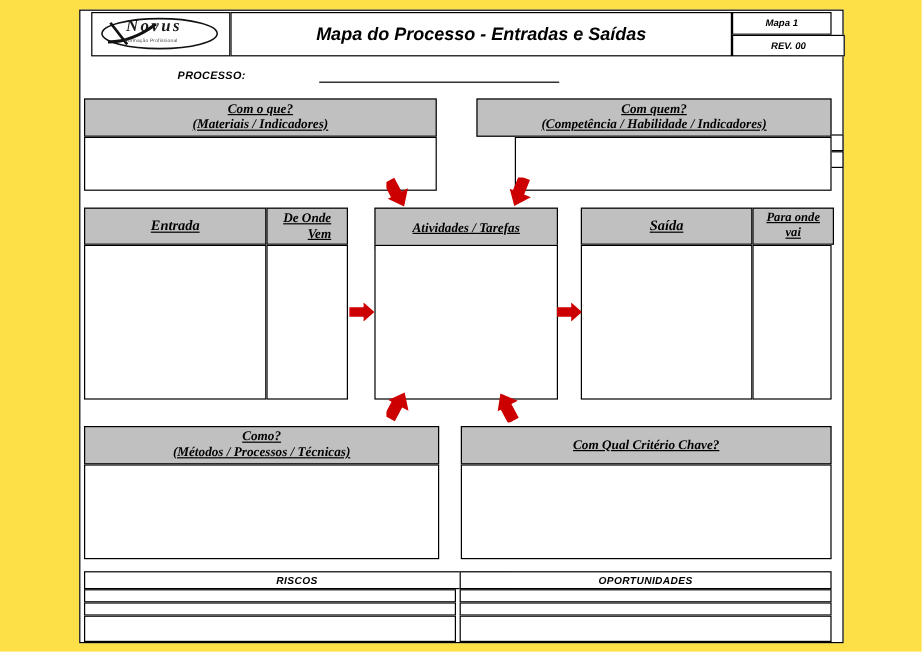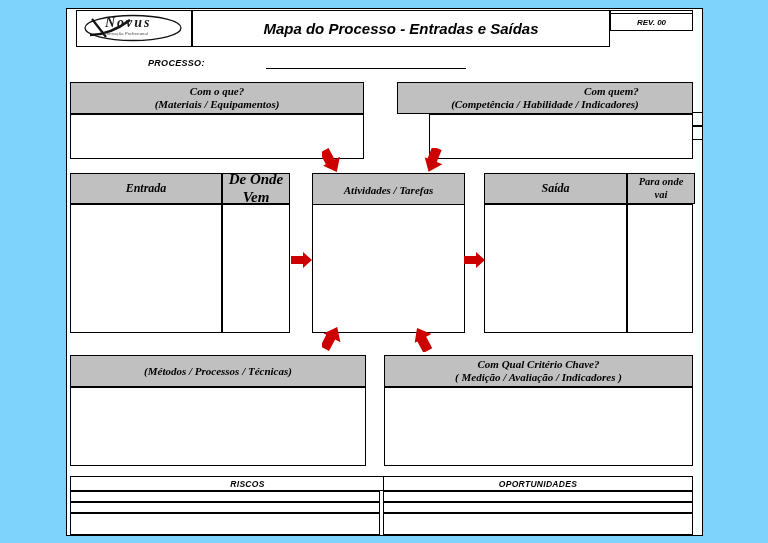--- a/index.html
+++ b/index.html
@@ -11,21 +11,21 @@
     width: 768px;
     height: 543px;
     font-family: "Liberation Serif", serif;
     color: #000;
     overflow: hidden;
   }
   #page {
     position: relative;
     width: 768px;
     height: 543px;
-    background: #7dd3fc;
+    background: #fde047;
   }
   .box {
     position: absolute;
     box-sizing: border-box;
     border: 1px solid #000;
     background: #fff;
   }
   .gray {
     background: #c0c0c0;
   }
@@ -33,20 +33,21 @@
     display: flex;
     align-items: center;
     justify-content: center;
     text-align: center;
   }
   .hdrtext {
     font-style: italic;
     font-weight: bold;
     font-family: "Liberation Serif", serif;
     line-height: 1.15;
+    text-decoration: underline;
   }
   
   #frame {
     left: 66px;
     top: 8px;
     width: 637px;
     height: 528px;
     border: 1px solid #000;
   }
   
@@ -69,22 +70,22 @@
     font-size: 15px;
   }
   #mapa-cell {
     left: 610px;
     top: 10px;
     width: 83px;
     height: 19px;
   }
   #rev-cell {
     left: 610px;
-    top: 13px;
-    width: 83px;
+    top: 29px;
+    width: 94px;
     height: 18px;
   }
   .tiny-italic {
     font-style: italic;
     font-weight: bold;
     font-size: 8px;
     font-family: Liberation Sans, sans-serif;
     text-align: right;
   }
   
@@ -324,27 +325,27 @@
 
   <div id="processo-label">PROCESSO:</div>
   <div id="processo-line"></div>
 
   <div id="right-thin-1" class="box"></div>
   <div id="right-thin-2" class="box"></div>
 
   <div id="comoque-head" class="box gray center">
     <div class="hdrtext" style="font-size:11px;">
       <div>Com o que?</div>
-      <div>(Materiais / Equipamentos)</div>
+      <div>(Materiais / Indicadores)</div>
     </div>
   </div>
   <div id="comoque-body" class="box"></div>
 
   <div id="comquem-head" class="box gray center">
-    <div class="hdrtext" style="font-size:11px;text-align:right;">
+    <div class="hdrtext" style="font-size:11px;">
       <div>Com quem?</div>
       <div>(Competência / Habilidade / Indicadores)</div>
     </div>
   </div>
   <div id="comquem-body" class="box"></div>
 
   <div class="arrow" style="left:322px; top:148px;">
     <svg width="22" height="26" viewBox="0 0 22 26">
       <polygon points="3,0 13,0 13,13 19,13 9,25 0,13 3,13" fill="#cc0000" transform="rotate(-28 10 13)"></polygon>
     </svg>
@@ -354,21 +355,21 @@
       <polygon points="3,0 13,0 13,13 19,13 9,25 0,13 3,13" fill="#cc0000" transform="rotate(22 10 13)"></polygon>
     </svg>
   </div>
 
   <div id="entrada-head" class="box gray center">
     <span class="hdrtext" style="font-size:12px;">Entrada</span>
   </div>
   <div id="entrada-body" class="box"></div>
 
   <div id="deonde-head" class="box gray center">
-    <div class="hdrtext" style="font-size:15px;">
+    <div class="hdrtext" style="font-size:11px;text-align:right;">
       <div>De Onde</div>
       <div>Vem</div>
     </div>
   </div>
   <div id="deonde-body" class="box"></div>
 
   <div id="ativ-head" class="box gray center">
     <span class="hdrtext" style="font-size:11px;">Atividades / Tarefas</span>
   </div>
   <div id="ativ-body" class="box"></div>
@@ -403,29 +404,29 @@
     </svg>
   </div>
   <div class="arrow" style="left:414px; top:326px;">
     <svg width="22" height="26" viewBox="0 0 22 26">
       <polygon points="9,0 19,12 13,12 13,25 3,25 3,12 0,12" fill="#cc0000" transform="rotate(-28 10 13)"></polygon>
     </svg>
   </div>
 
   <div id="como-head" class="box gray center">
     <div class="hdrtext" style="font-size:11px;">
+      <div>Como?</div>
       <div>(Métodos / Processos / Técnicas)</div>
     </div>
   </div>
   <div id="como-body" class="box"></div>
 
   <div id="criterio-head" class="box gray center">
     <div class="hdrtext" style="font-size:11px;">
       <div>Com Qual Critério Chave?</div>
-      <div>( Medição / Avaliação / Indicadores )</div>
     </div>
   </div>
   <div id="criterio-body" class="box"></div>
 
   <div id="riscos-head" class="box center">
     <span class="small-head">RISCOS</span>
   </div>
   <div id="oport-head" class="box center">
     <span class="small-head">OPORTUNIDADES</span>
   </div>

